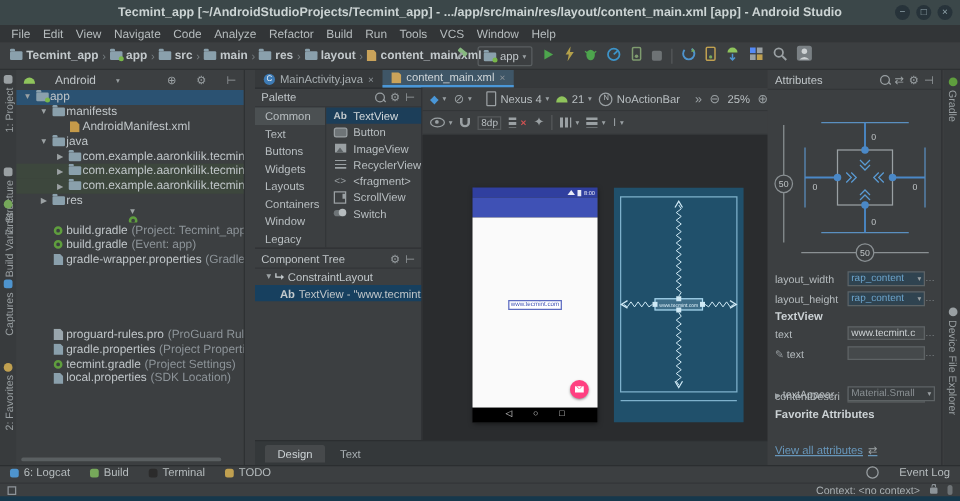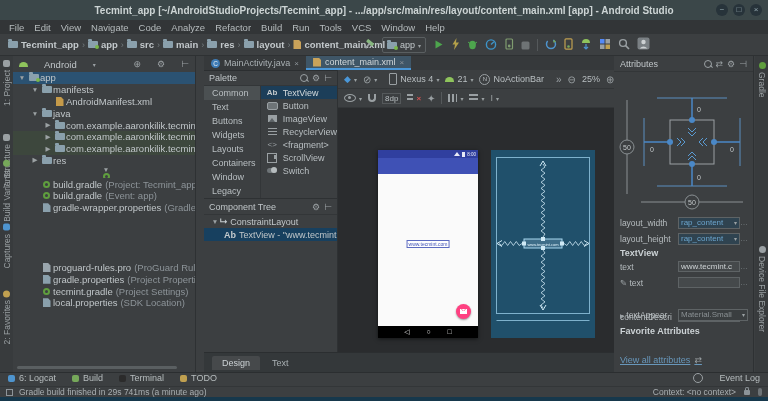--- a/index.html
+++ b/index.html
@@ -765,20 +765,19 @@
       <span>TODO</span>
     </span>
     <span class="twb" id="eventlog">
       <span class="bubble"></span>
       <span>Event Log</span>
     </span>
   </div>
 
 <div class="abs" id="statusbar">
   <span class="sq-ic"></span>
-  <span>Gradle build finished in 29s 741ms (a minute ago)</span>
   <div id="sb-right">
     <span>Context: &lt;no context&gt;</span>
     <span class="lock"></span>
     <span class="mempill"></span>
   </div>
 </div>
 <div class="abs" id="deskstrip"></div>
 
 </body></html>

